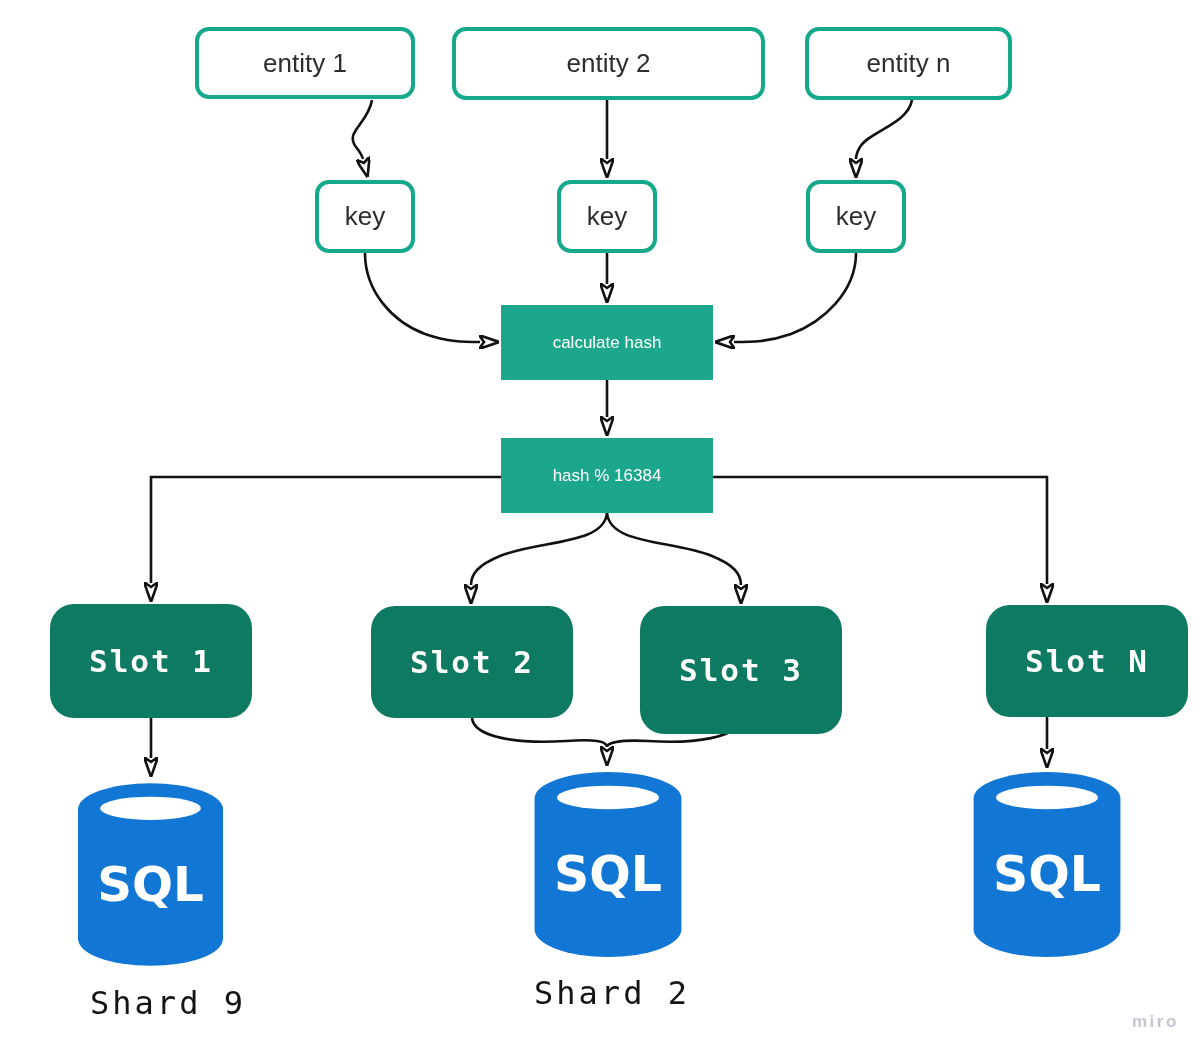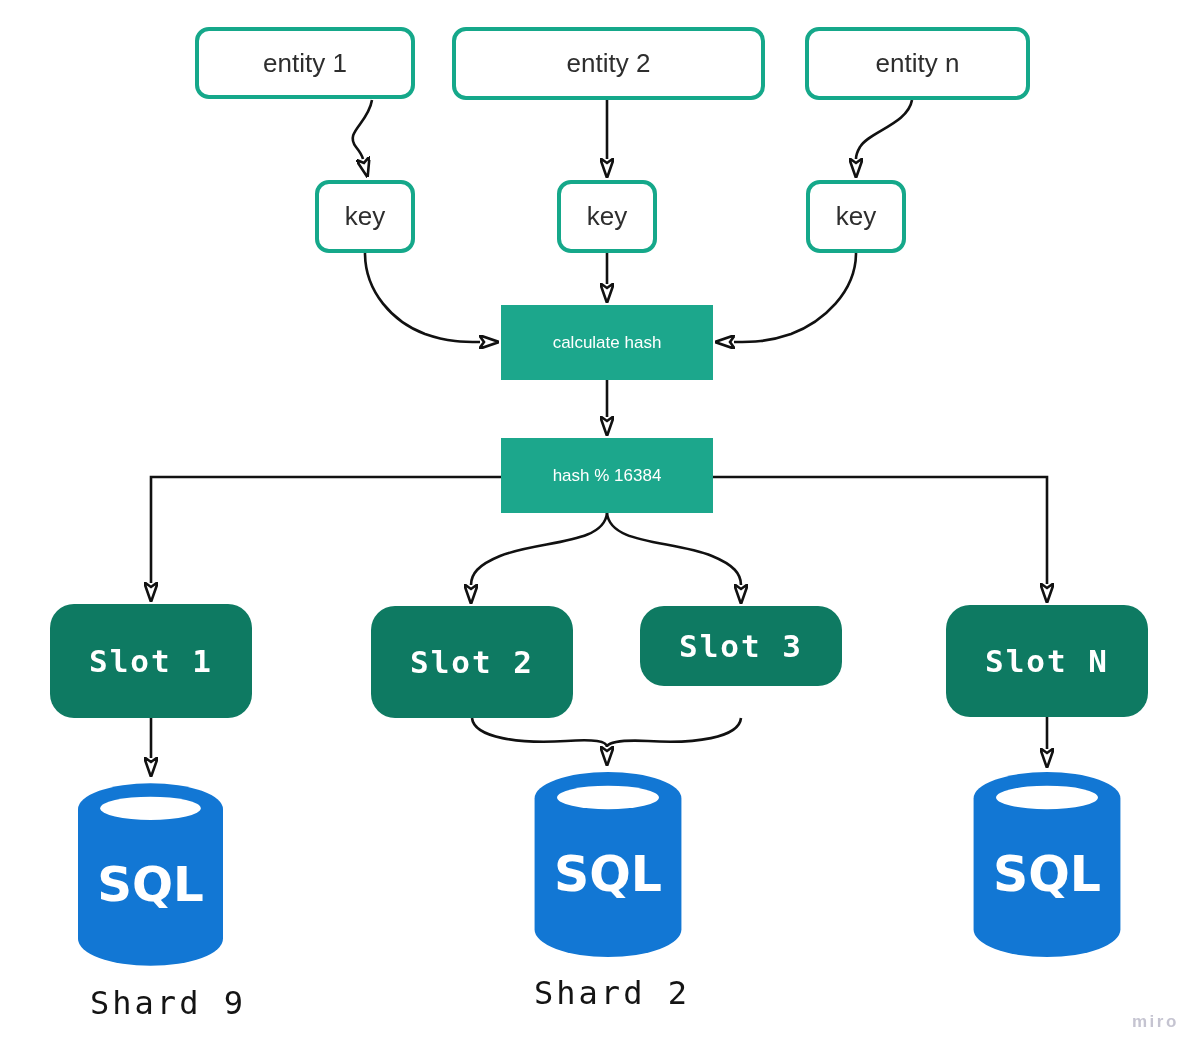--- a/index.html
+++ b/index.html
@@ -83,21 +83,21 @@
     <path marker-end="url(#arrow)" d="M151,718 L151,758"></path>
     <path marker-end="url(#arrow)" d="M1047,717 L1047,749"></path>
   </svg>
 
   <div class="node outlined" style="left:195px;top:27px;width:220px;height:72px">
     <span>entity 1</span>
   </div>
   <div class="node outlined" style="left:452px;top:27px;width:313px;height:73px">
     <span>entity 2</span>
   </div>
-  <div class="node outlined" style="left:805px;top:27px;width:225px;height:73px">
+  <div class="node outlined" style="left:805px;top:27px;width:207px;height:73px">
     <span>entity n</span>
   </div>
 
   <div class="node outlined" style="left:315px;top:180px;width:100px;height:73px">
     <span>key</span>
   </div>
   <div class="node outlined" style="left:557px;top:180px;width:100px;height:73px">
     <span>key</span>
   </div>
   <div class="node outlined" style="left:806px;top:180px;width:100px;height:73px">
@@ -110,24 +110,24 @@
   <div class="node process" style="left:501px;top:438px;width:212px;height:75px">
     <span>hash % 16384</span>
   </div>
 
   <div class="node slot" style="left:50px;top:604px;width:202px;height:114px">
     <span>Slot 1</span>
   </div>
   <div class="node slot" style="left:371px;top:606px;width:202px;height:112px">
     <span>Slot 2</span>
   </div>
-  <div class="node slot" style="left:640px;top:606px;width:202px;height:80px">
+  <div class="node slot" style="left:640px;top:606px;width:202px;height:128px">
     <span>Slot 3</span>
   </div>
-  <div class="node slot" style="left:946px;top:605px;width:202px;height:112px">
+  <div class="node slot" style="left:986px;top:605px;width:202px;height:112px">
     <span>Slot N</span>
   </div>
 
   <svg class="db-icon" style="left:78px;top:783px" width="145" height="184" viewBox="0 0 150 190">
     <path d="M0,27 a75,27 0 0 1 150,0 L150,161 a75,28 0 0 1 -150,0 Z" fill="var(--database-blue)"></path>
     <ellipse cx="75" cy="26" rx="52" ry="12" fill="#ffffff"></ellipse>
     <text class="db-text" x="75" y="122" text-anchor="middle" font-size="50" fill="#ffffff">SQL</text>
   </svg>
   <svg class="db-icon" style="left:534px;top:772px" width="148" height="186" viewBox="0 0 150 190">
     <path d="M0,27 a75,27 0 0 1 150,0 L150,161 a75,28 0 0 1 -150,0 Z" fill="var(--database-blue)"></path>

